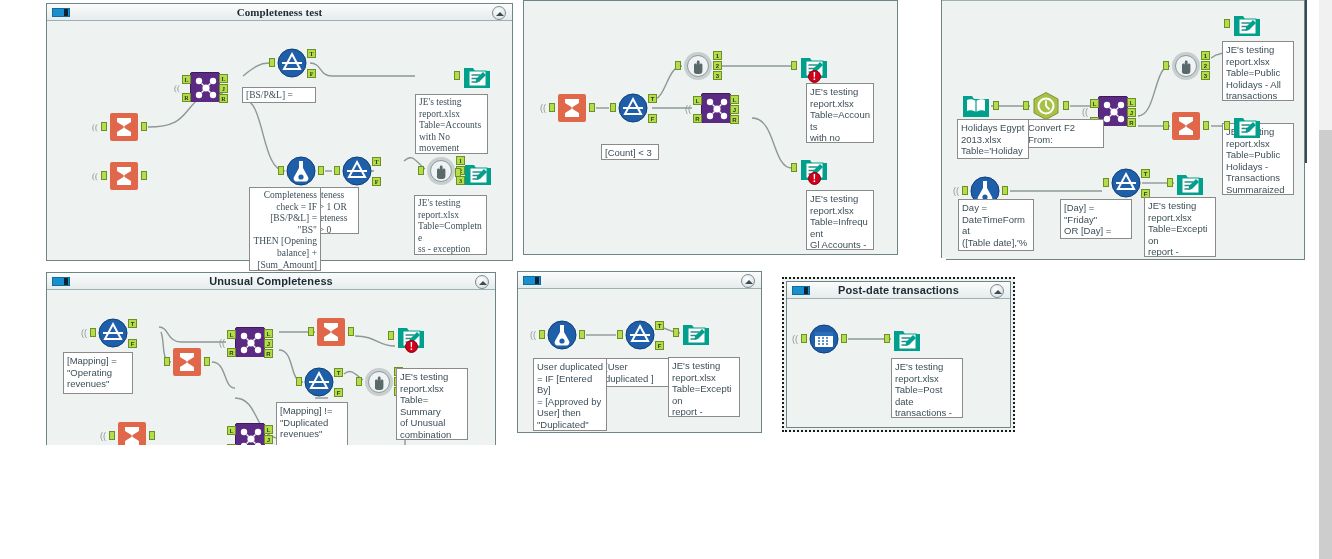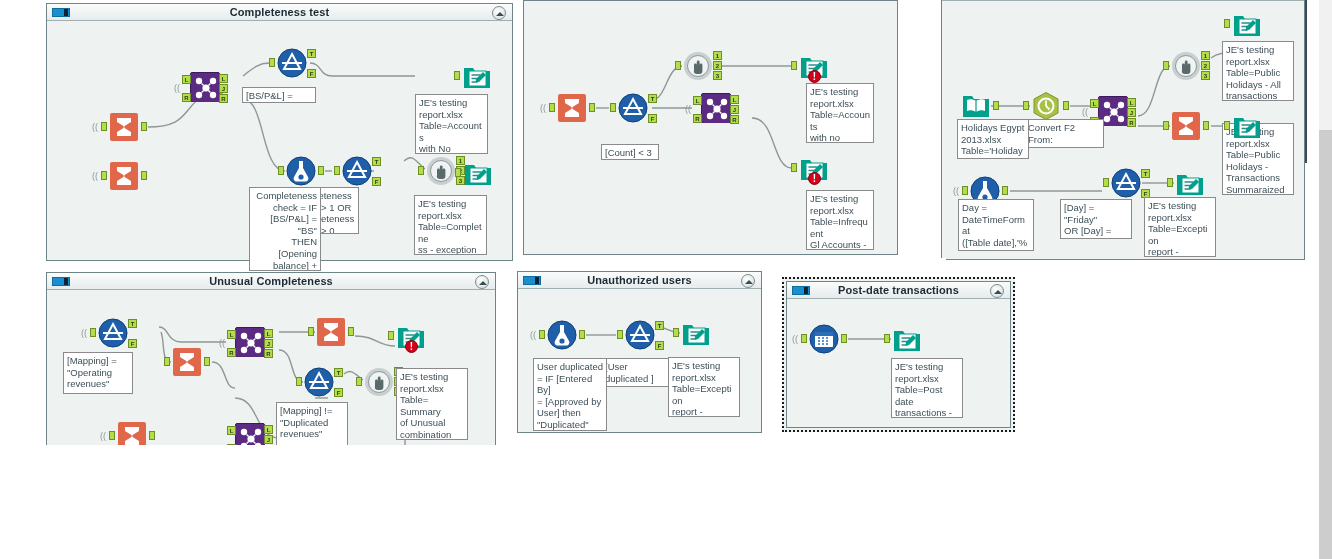--- a/index.html
+++ b/index.html
@@ -93,21 +93,21 @@
   #bottom-white{position:absolute;left:0;top:445px;width:1307px;height:114px;background:#ffffff;}
   #left-white{position:absolute;left:0;top:0;width:46px;height:559px;background:#ffffff;}
   #mid-white{position:absolute;left:900px;top:0;width:40px;height:265px;background:#ffffff;}
   #gap-white{position:absolute;left:516px;top:258px;width:430px;height:12px;background:#ffffff;}
 </style>
 </head>
 <body>
 
 <div id="canvas">
 
-  <div class="container" id="c1" style="left:46px;top:3px;width:467px;height:258px;">
+  <div class="container" id="c1" style="left:46px;top:3px;width:467px;height:258px;font-family:Liberation Serif, serif;">
     <div class="c-head">
       <div class="c-min"></div>
       <div class="c-title">Completeness test</div>
       <div class="c-collapse"></div>
     </div>
     <div class="c-body">
       <svg class="wires">
         <path d="M101,106 C130,106 135,96 142,88 C150,78 155,72 176,72"></path>
         <path d="M196,55 C206,47 212,42 222,42"></path>
         <path d="M263,42 C275,42 272,55 285,55 C305,55 340,55 368,55"></path>
@@ -682,21 +682,20 @@
 report.xlsx
 Table=Summary
 of Unusual
 accounts - All</div>
     </div>
   </div>
 
   <div class="container" id="c5" style="left:517px;top:271px;width:245px;height:162px;">
     <div class="c-head">
       <div class="c-min"></div>
-      <div class="c-title">Unauthorized users</div>
       <div class="c-collapse"></div>
     </div>
     <div class="c-body">
       <svg class="wires">
         <path d="M68,46 L98,46"></path>
         <path d="M139,38 C150,38 152,44 162,44"></path>
       </svg>
 
       <div class="tool" style="left:29px;top:31px;">
         <div class="wireless">((</div>

